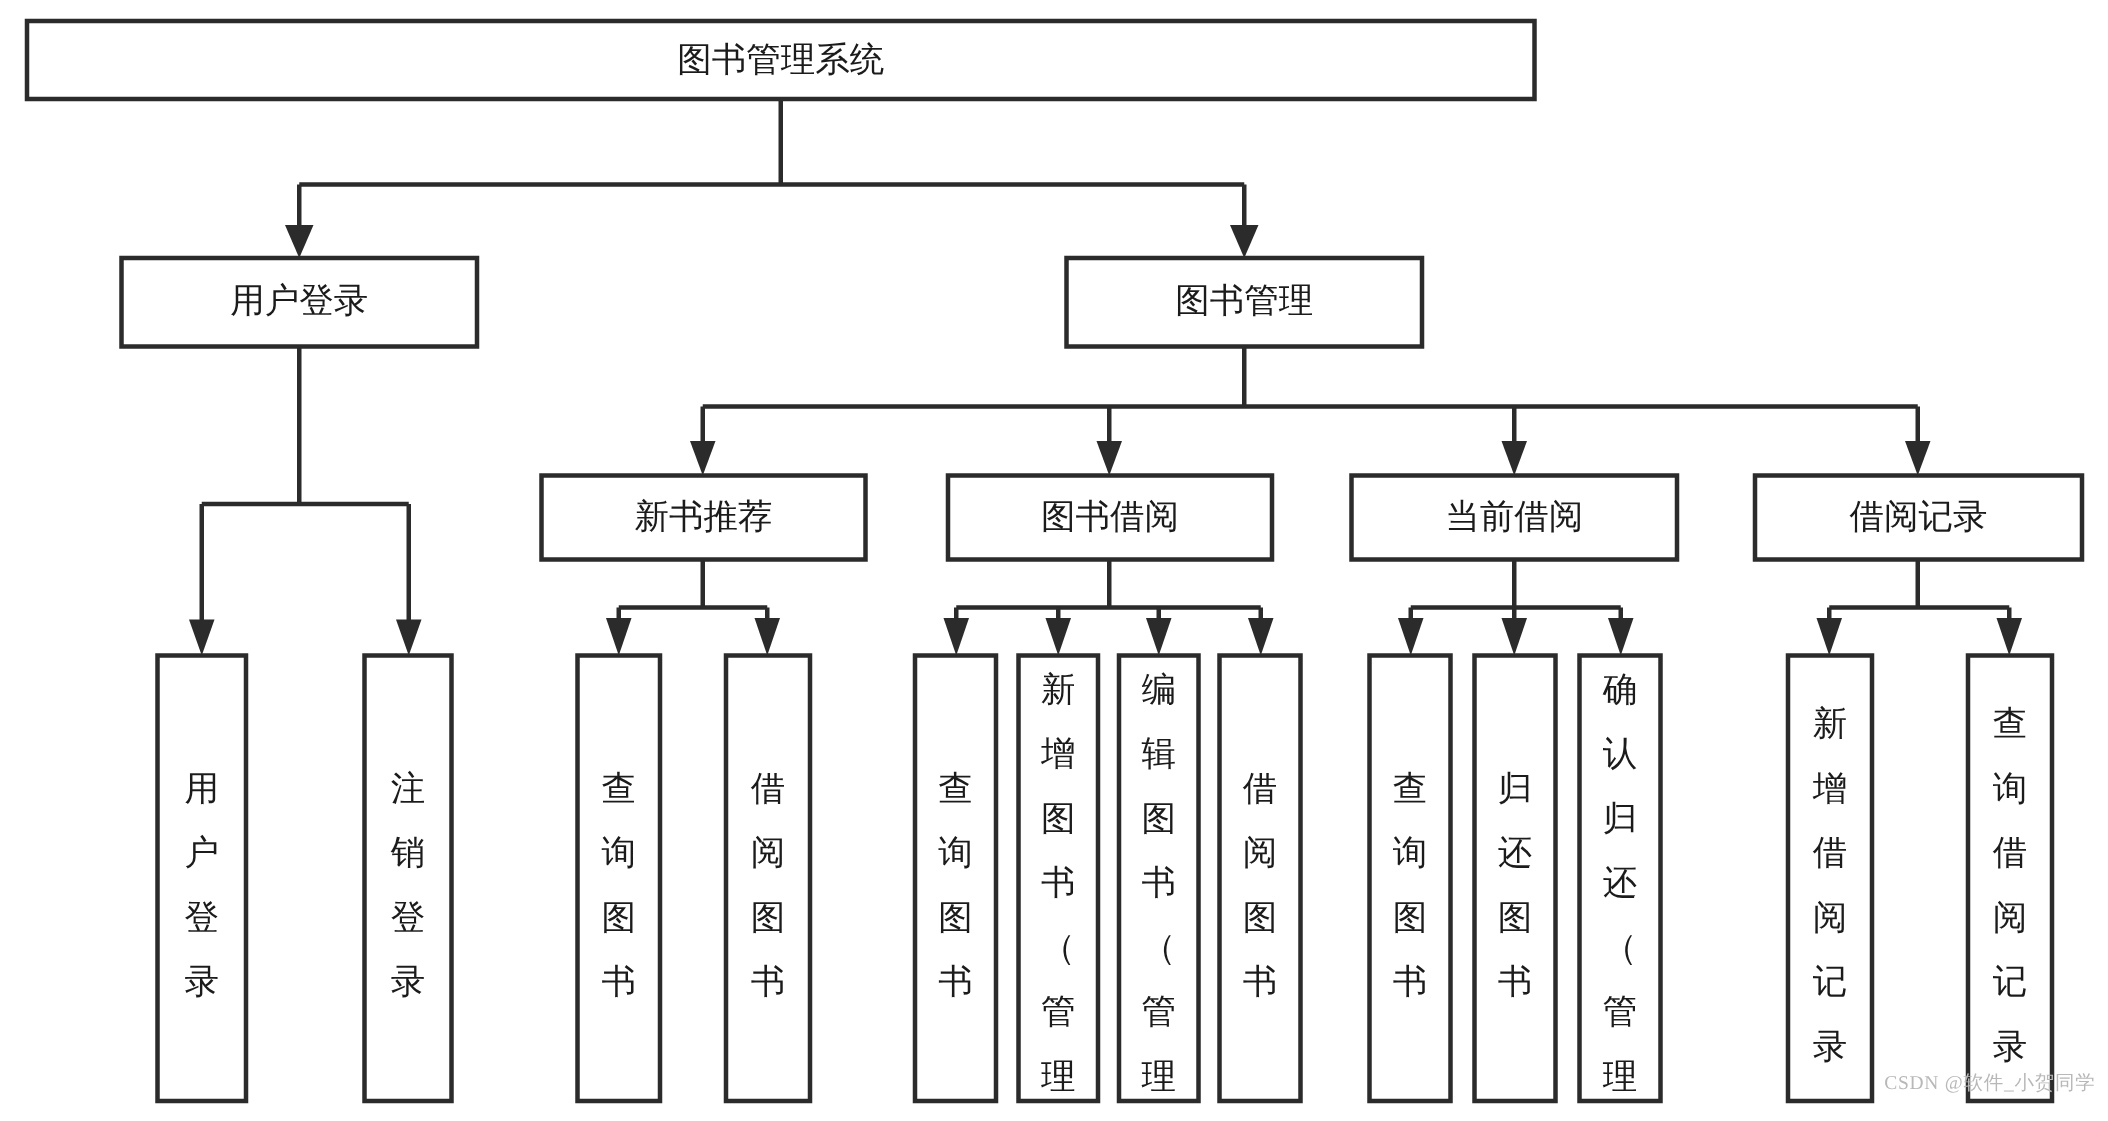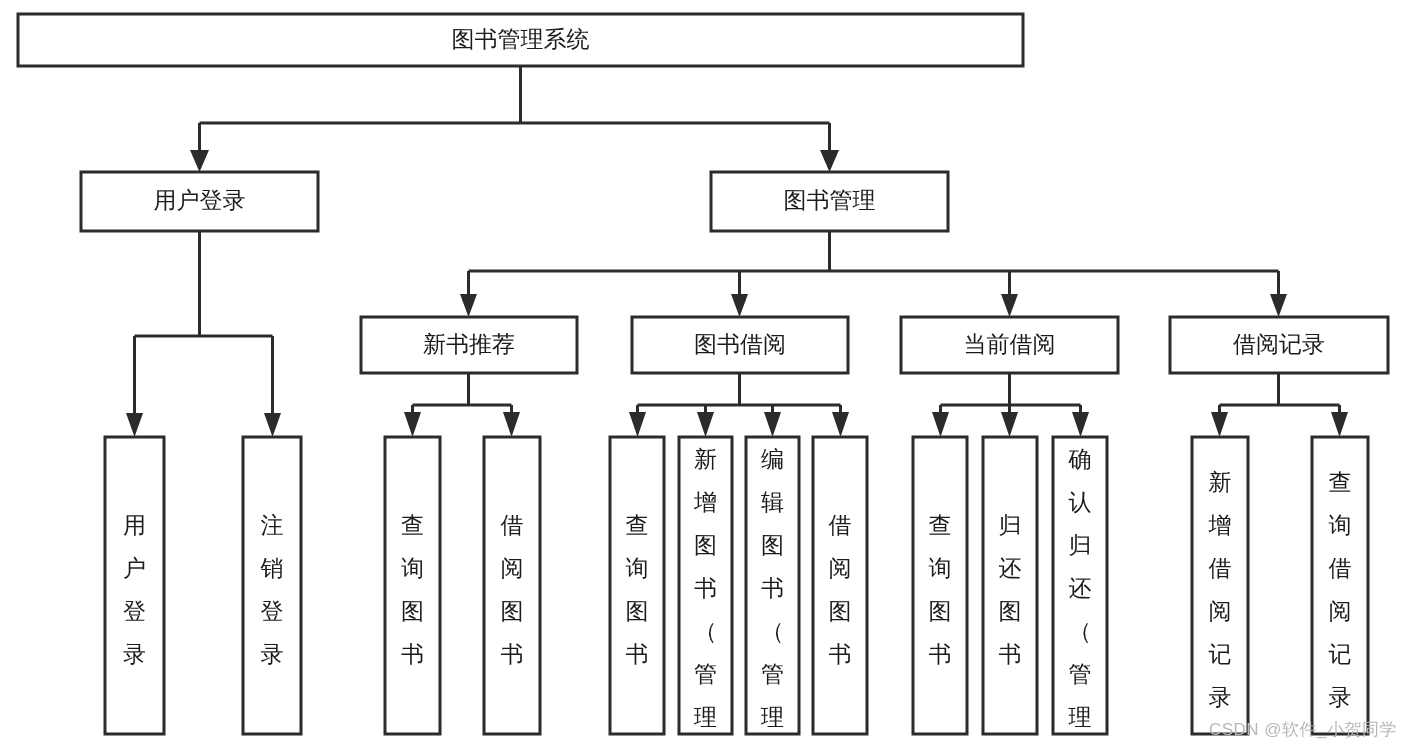--- a/index.html
+++ b/index.html
@@ -48,23 +48,23 @@
   }
   .node-label-v {
     font-family: "Liberation Sans", "DejaVu Sans", sans-serif;
     fill: #1b1b1b;
     font-size: 23px;
     text-anchor: middle;
   }
   .watermark {
     position: absolute;
     right: 8px;
-    bottom: 6px;
-    font-family: Liberation Sans, sans-serif;
-    font-size: 17px;
+    bottom: 16px;
+    font-family: Liberation Serif, serif;
+    font-size: 13px;
     color: #b8b8b8;
     letter-spacing: 0.5px;
     white-space: nowrap;
     pointer-events: none;
   }
 </style>
 </head>
 <body>
 
 <div id="diagram-root">

